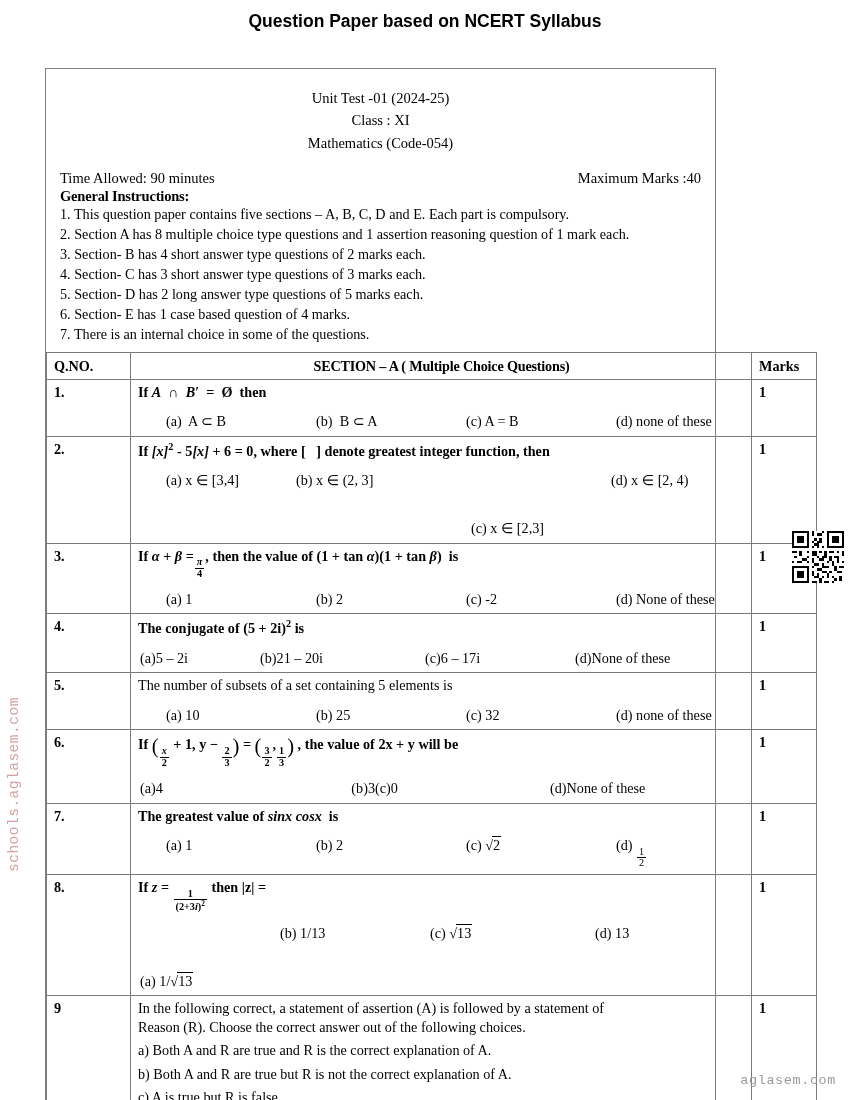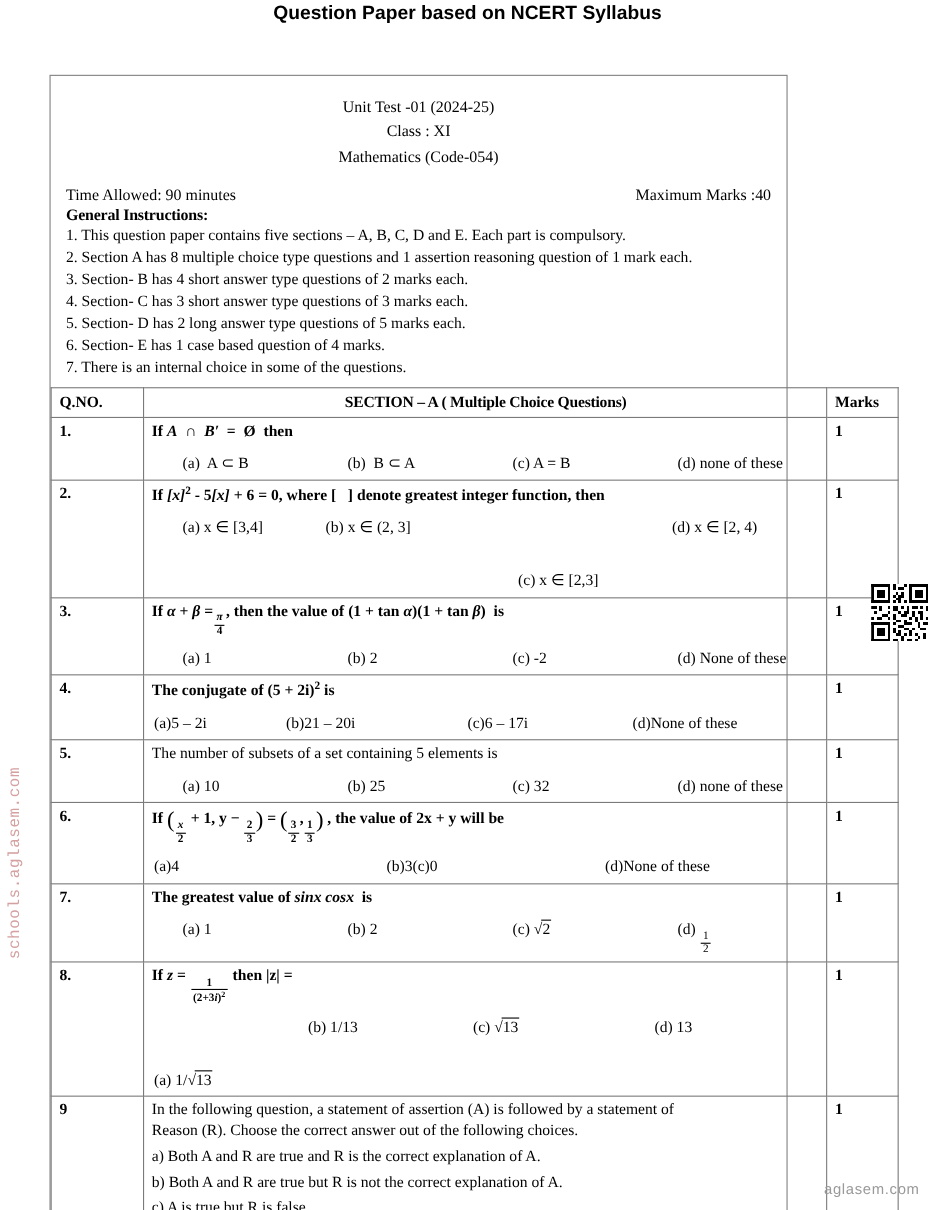--- a/index.html
+++ b/index.html
@@ -15,20 +15,21 @@
     overflow: hidden;
   }
 
   
   .doc-heading {
     text-align: center;
     font-family: "Liberation Sans", sans-serif;
     font-weight: bold;
     font-size: 17.5px;
     line-height: 1.33;
+    padding-top: 10px;
   }
   .doc-heading .line { display: block; }
 
   
   .paper-frame {
     position: absolute;
     left: 45px;
     top: 68px;
     width: 671px;
     border: 1.5px solid #808080;
@@ -159,21 +160,21 @@
     letter-spacing: 0.5px;
     color: #d4a0a0;
     transform: rotate(-90deg);
     transform-origin: left top;
     white-space: nowrap;
   }
   .footer-watermark {
     position: absolute;
     right: 14px;
     top: 1073px;
-    font-family: Liberation Sans, sans-serif;
+    font-family: Liberation Mono, monospace;
     font-size: 13.5px;
     letter-spacing: 0.6px;
     color: #9a9a9a;
     margin-left: 35px;
   }
 
   
   .qr-wrap {
     position: absolute;
     left: 792px;
@@ -359,21 +360,21 @@
             <span class="op">(d) 13</span>
           </div>
         </td>
         <td class="marks">1</td>
       </tr>
 
       <tr>
         <td class="qno ar-tall">9</td>
         <td>
           <div class="ar-stem">
-            <span class="ln">In the following question, a statement of assertion (A) is followed by a statement of</span>
+            <span class="ln">In the following correct, a statement of assertion (A) is followed by a statement of</span>
             <span class="ln">Reason (R). Choose the correct answer out of the following choices.</span>
           </div>
           <div class="arlist">
             <span class="ln">a) Both A and R are true and R is the correct explanation of A.</span>
             <span class="ln">b) Both A and R are true but R is not the correct explanation of A.</span>
             <span class="ln">c) A is true but R is false.</span>
             <span class="ln">d) A is false but R is true.</span>
           </div>
         </td>
         <td class="marks">1</td>

